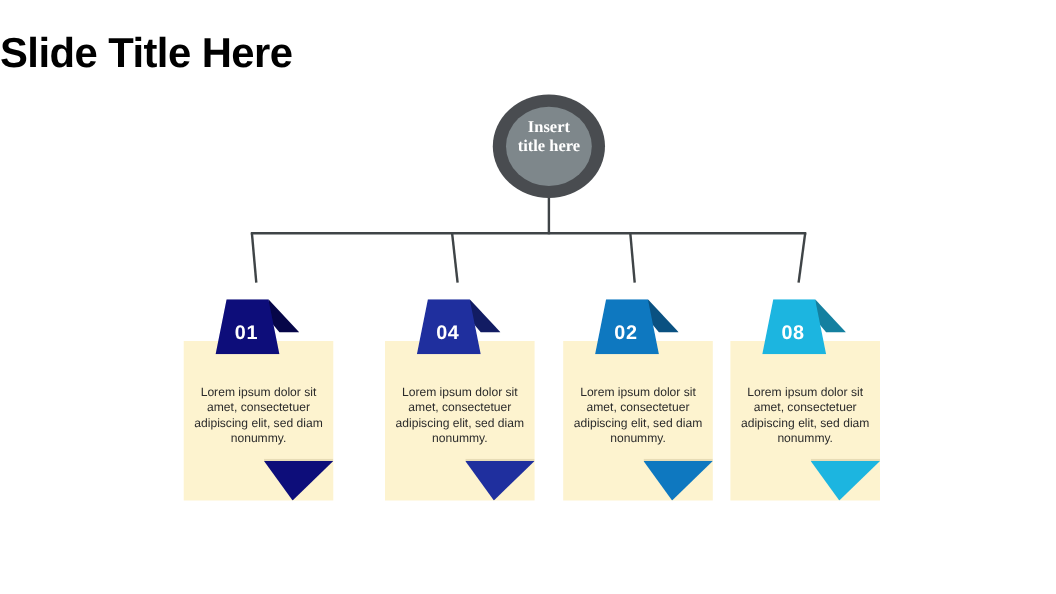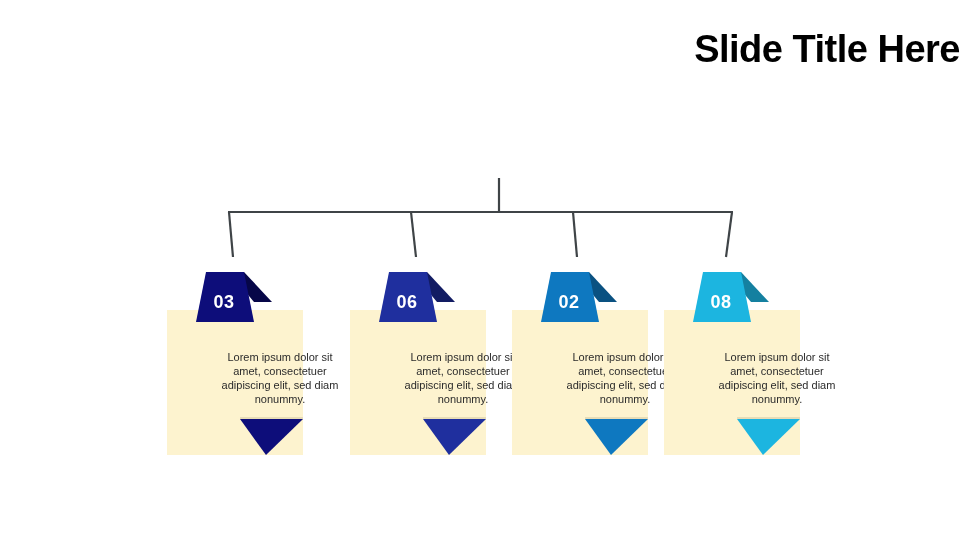--- a/index.html
+++ b/index.html
@@ -21,21 +21,21 @@
     height: 540px;
     background: #ffffff;
   }
 
   
   #slide-title {
     position: absolute;
     left: 0;
     top: 28px;
     width: 960px;
-    text-align: right;
+    text-align: left;
     font-family: "Liberation Sans", sans-serif;
     font-weight: bold;
     font-size: 38px;
     letter-spacing: -0.5px;
     color: #000000;
     white-space: nowrap;
   }
 
   
   #center-node {
@@ -103,21 +103,20 @@
     left: 7px;
     top: 78px;
     width: 136px;
     box-sizing: border-box;
     padding: 0 4px;
     text-align: center;
     font-family: "Liberation Sans", sans-serif;
     font-size: 11px;
     line-height: 14px;
     color: #2b2b2b;
-    margin-left: 45px;
   }
   .card-tag {
     position: absolute;
     left: 28px;
     top: 0;
     width: 84px;
     height: 50px;
   }
   .card-num {
     position: absolute;
@@ -150,46 +149,54 @@
     <g stroke="#3f4447" stroke-width="2.2" fill="none" stroke-linecap="butt">
       <line x1="499" y1="178" x2="499" y2="213"></line>
       <line x1="228" y1="212" x2="733" y2="212"></line>
       <line x1="229" y1="212" x2="233" y2="257"></line>
       <line x1="411" y1="212" x2="416" y2="257"></line>
       <line x1="573" y1="212" x2="577" y2="257"></line>
       <line x1="732" y1="212" x2="726" y2="257"></line>
     </g>
   </svg>
 
+  <div id="center-node">
+    <div id="center-ring"></div>
+    <div id="center-inner"></div>
+    <div id="center-label">
+      <span>Insert</span><br>
+      <span>title here</span>
+    </div>
+  </div>
 
   <div class="card" style="left:160px">
     <div class="card-body"></div>
     <svg class="card-corner" viewBox="0 0 63 38" width="63" height="38" xmlns="http://www.w3.org/2000/svg">
       <polygon points="0,0 63,0 63,2 0,2" fill="#e7dcb6"></polygon>
       <polygon points="0,2 63,2 26,38" fill="#0d0d7a"></polygon>
     </svg>
     <svg class="card-tag" viewBox="0 0 84 50" width="84" height="50" xmlns="http://www.w3.org/2000/svg">
       <polygon points="56,0 84,30 66,30 56,18" fill="#060648"></polygon>
       <polygon points="18,0 56,0 66,50 8,50" fill="#0d0d7a"></polygon>
     </svg>
-    <div class="card-num">03</div>
+    <div class="card-num">01</div>
     <div class="card-text">Lorem ipsum dolor sit amet, consectetuer adipiscing elit, sed diam nonummy.</div>
   </div>
 
   <div class="card" style="left:343px">
     <div class="card-body"></div>
     <svg class="card-corner" viewBox="0 0 63 38" width="63" height="38" xmlns="http://www.w3.org/2000/svg">
       <polygon points="0,0 63,0 63,2 0,2" fill="#e7dcb6"></polygon>
       <polygon points="0,2 63,2 26,38" fill="#1f2f9e"></polygon>
     </svg>
     <svg class="card-tag" viewBox="0 0 84 50" width="84" height="50" xmlns="http://www.w3.org/2000/svg">
       <polygon points="56,0 84,30 66,30 56,18" fill="#121c63"></polygon>
       <polygon points="18,0 56,0 66,50 8,50" fill="#1f2f9e"></polygon>
     </svg>
-    <div class="card-num">06</div>
+    <div class="card-num">04</div>
     <div class="card-text">Lorem ipsum dolor sit amet, consectetuer adipiscing elit, sed diam nonummy.</div>
   </div>
 
   <div class="card" style="left:505px">
     <div class="card-body"></div>
     <svg class="card-corner" viewBox="0 0 63 38" width="63" height="38" xmlns="http://www.w3.org/2000/svg">
       <polygon points="0,0 63,0 63,2 0,2" fill="#e7dcb6"></polygon>
       <polygon points="0,2 63,2 26,38" fill="#0e78c0"></polygon>
     </svg>
     <svg class="card-tag" viewBox="0 0 84 50" width="84" height="50" xmlns="http://www.w3.org/2000/svg">

